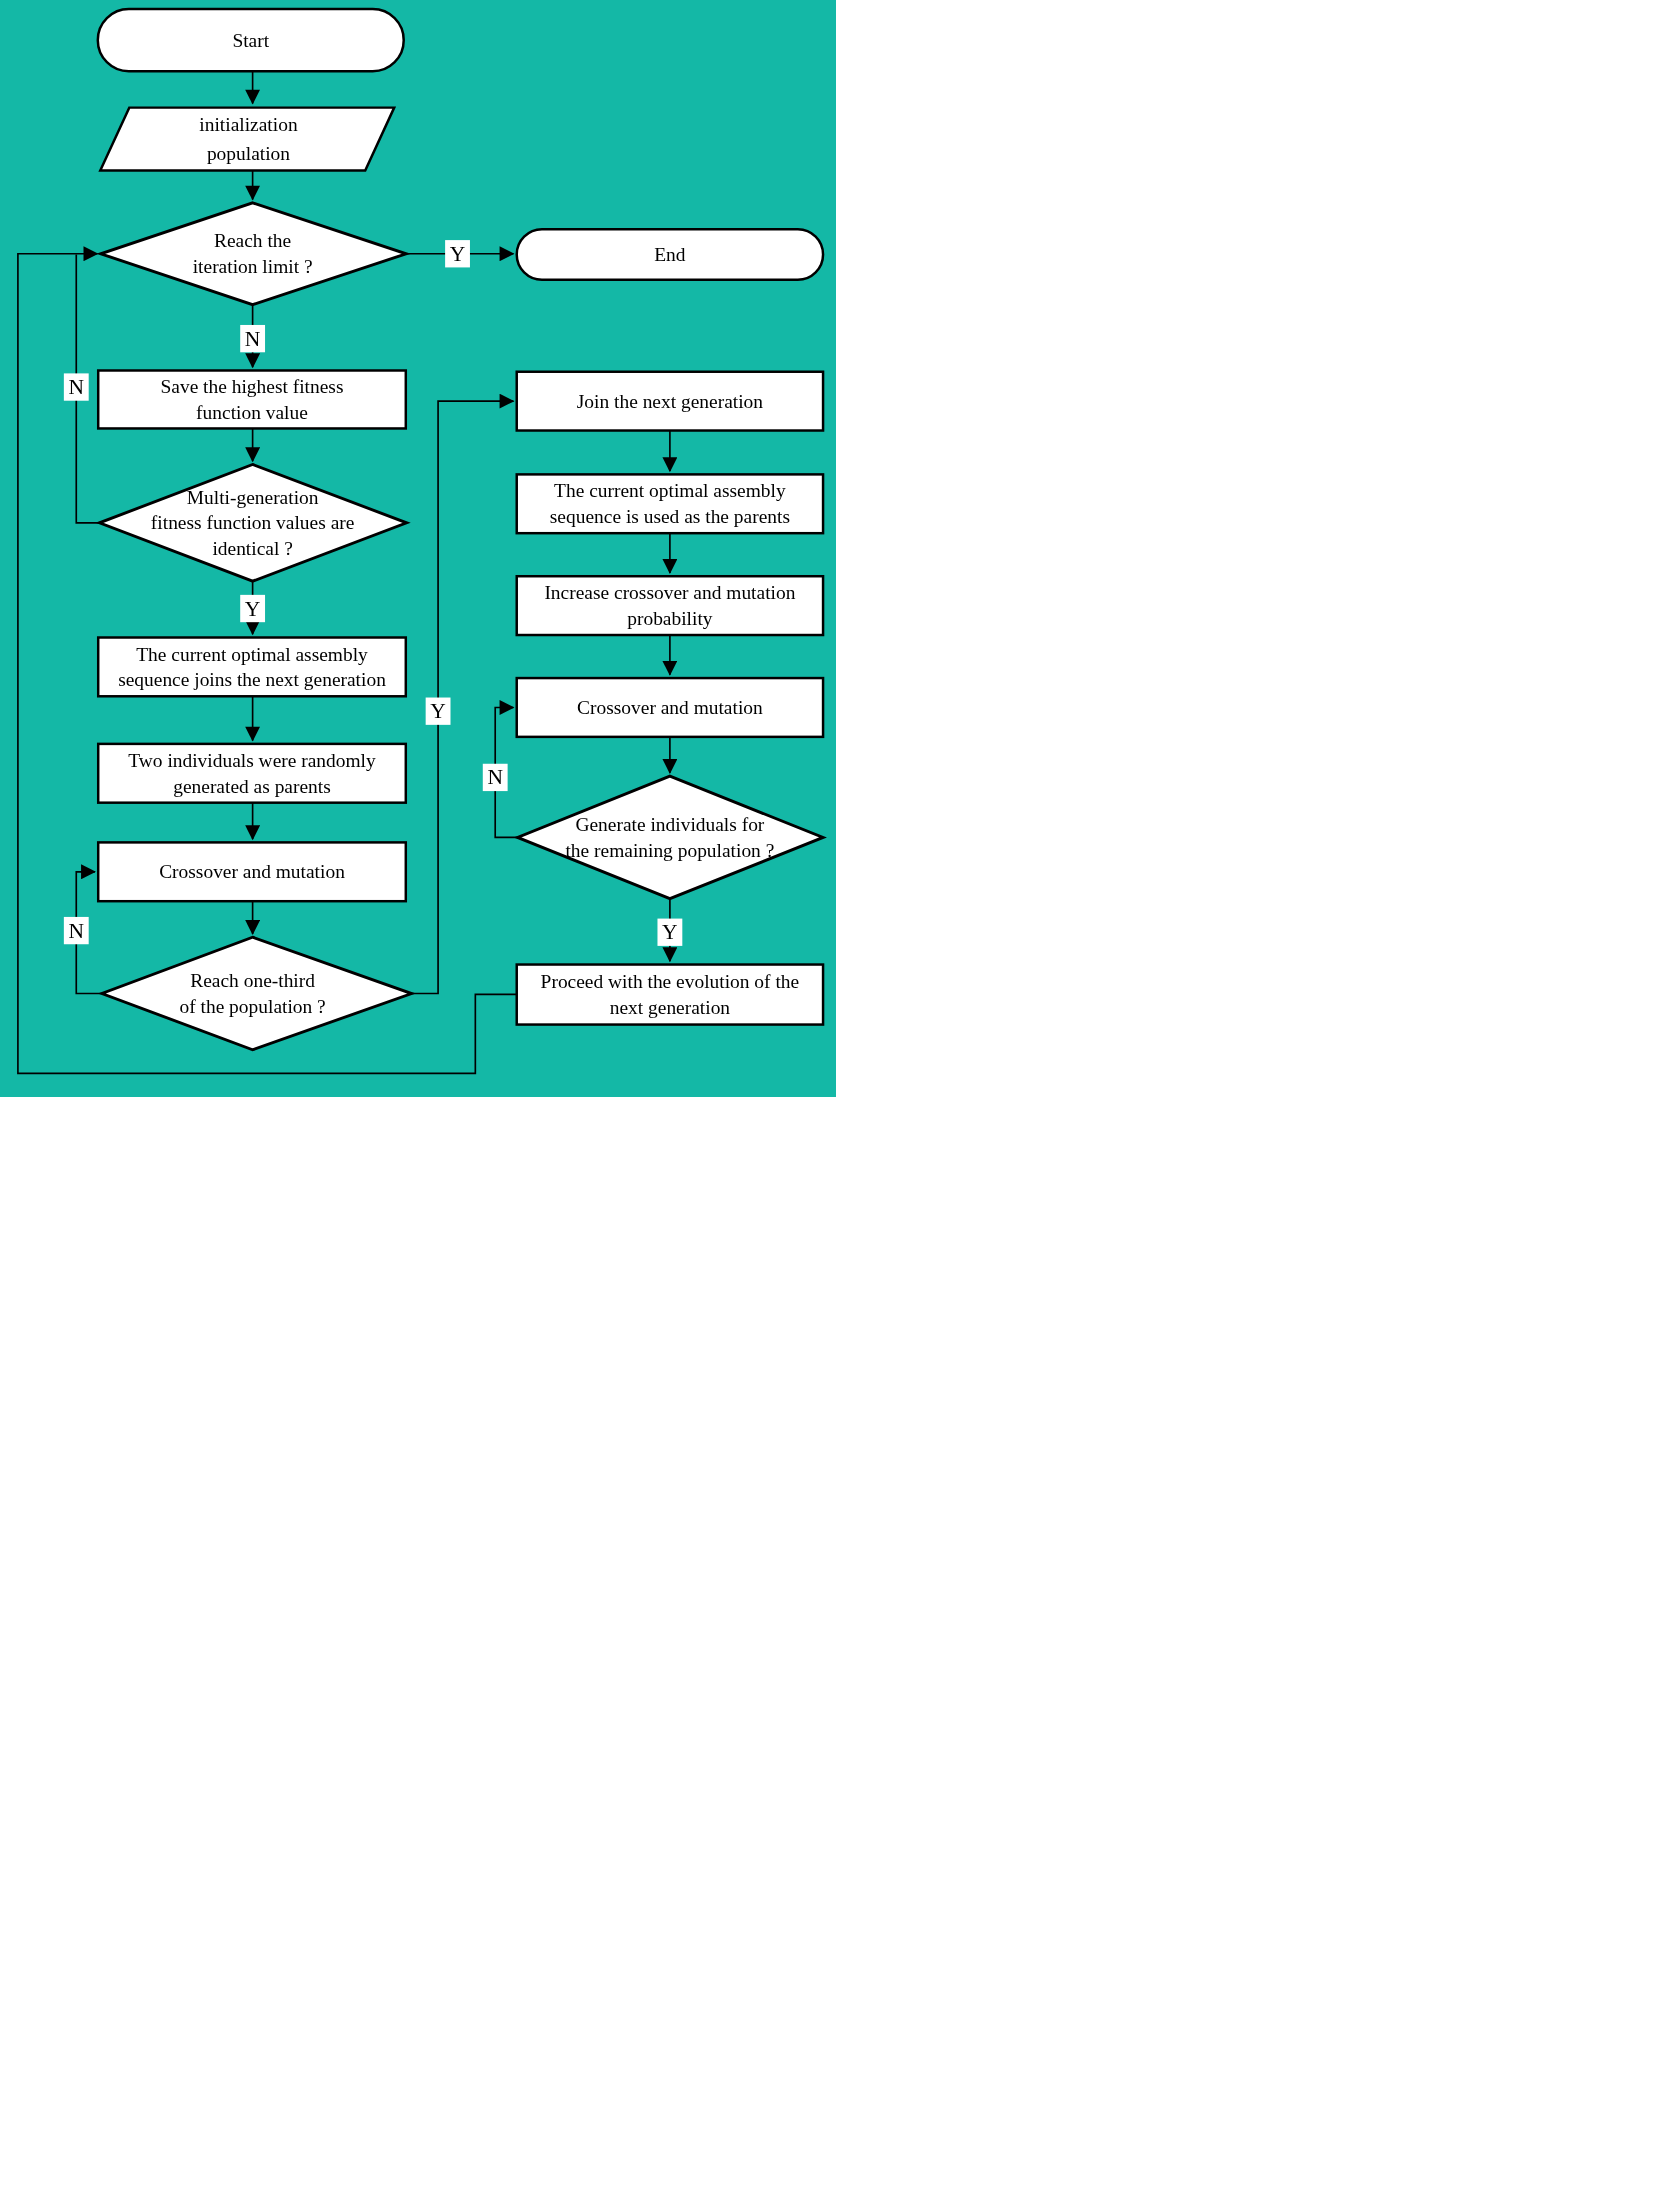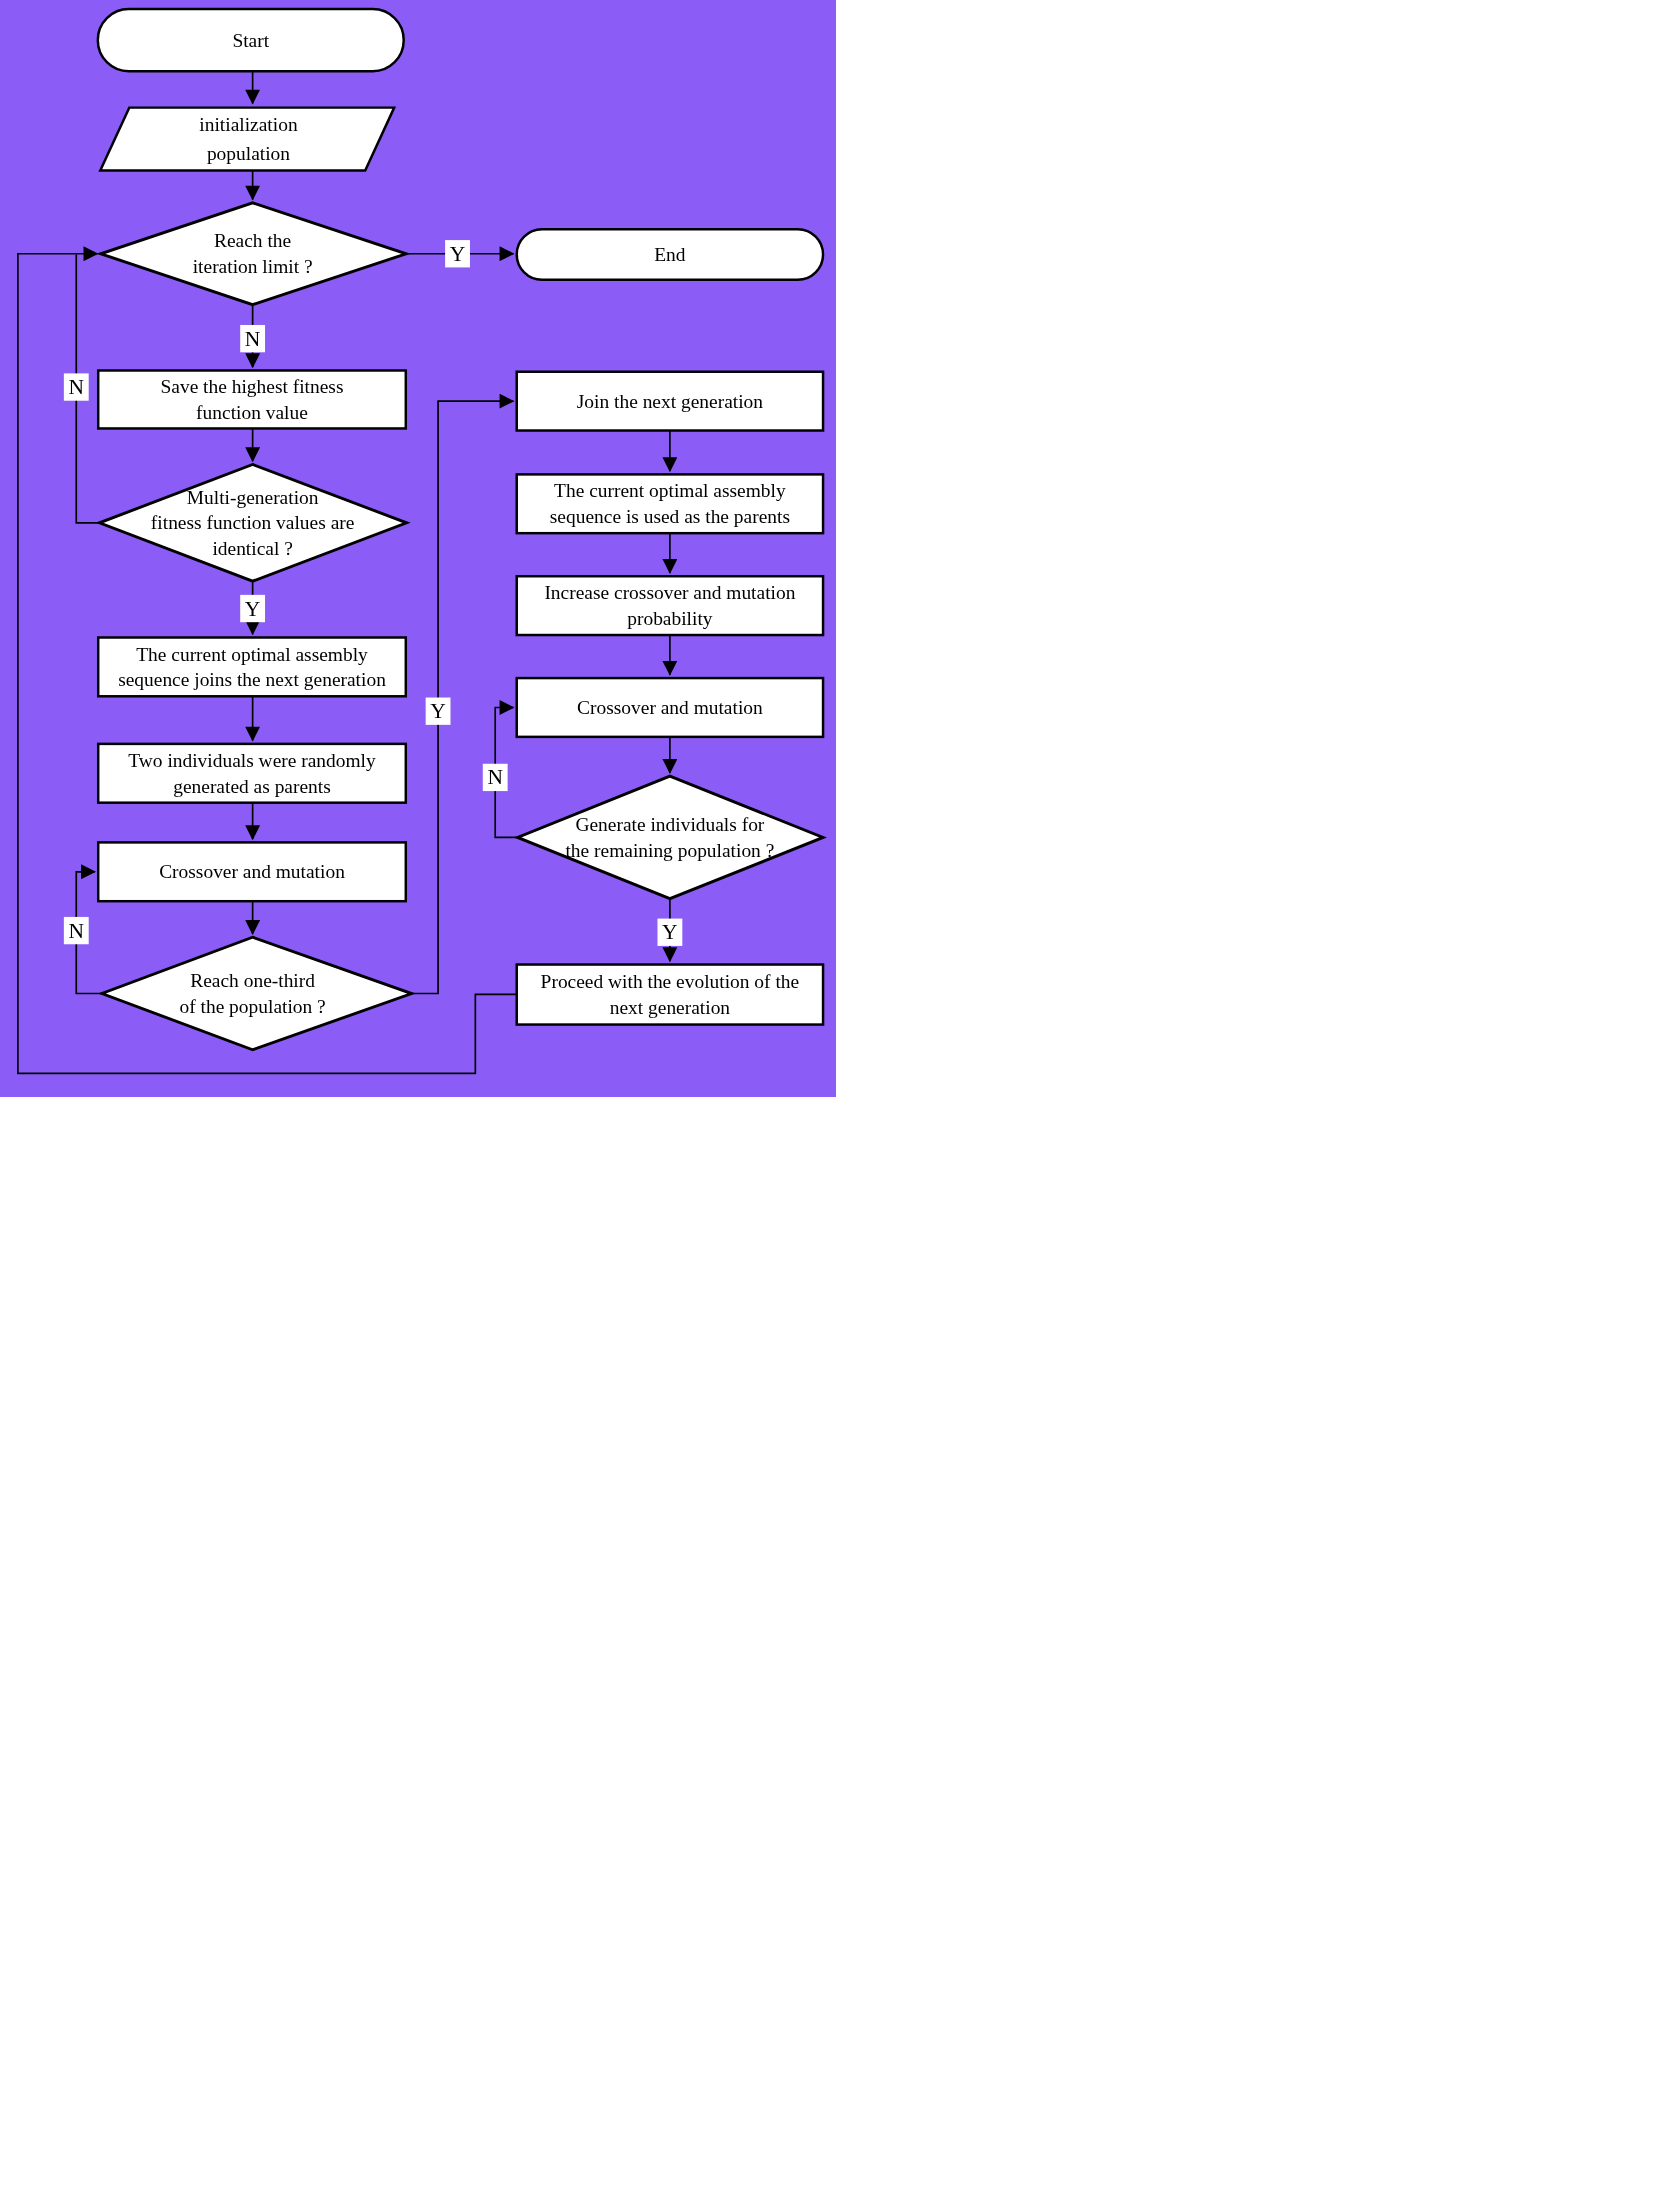--- a/index.html
+++ b/index.html
@@ -1,18 +1,18 @@
 <!DOCTYPE html>
 <html style="font-size:13.2px"><head>
 <meta charset="utf-8">
 <style>
   html,body{margin:0;padding:0;background:#ffffff;}
   .page{
     width:836px;height:1097px;
-    background:#8b5cf6;
+    background:#14b8a6;
     font-family:"Liberation Serif","DejaVu Serif",serif;
   }
   svg{display:block;width:100%;height:100%;}
   .shape{fill:#ffffff;stroke:#000000;}
   .edge{fill:none;stroke:#000000;}
   .node-text{
     fill:#000000;
     text-anchor:middle;
     font-family:"Liberation Serif","DejaVu Serif",serif;
   }

